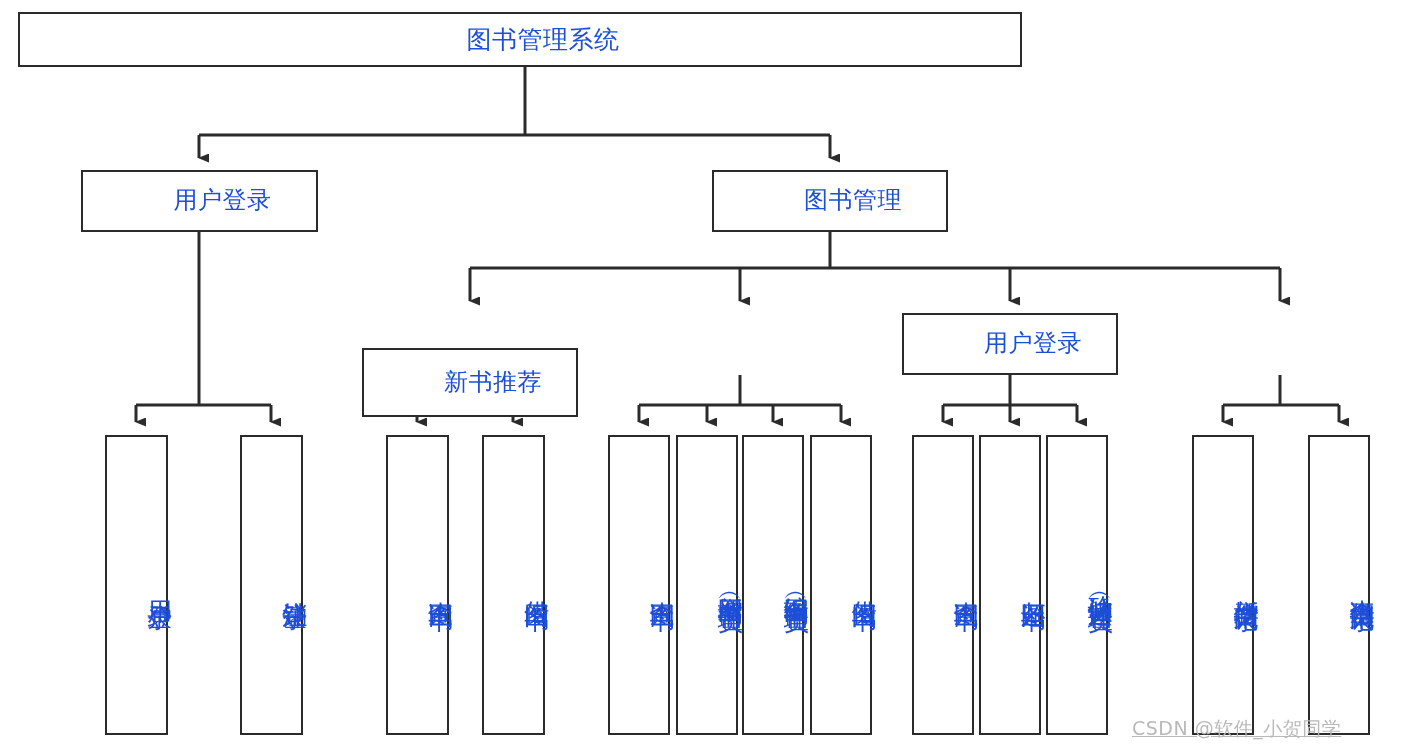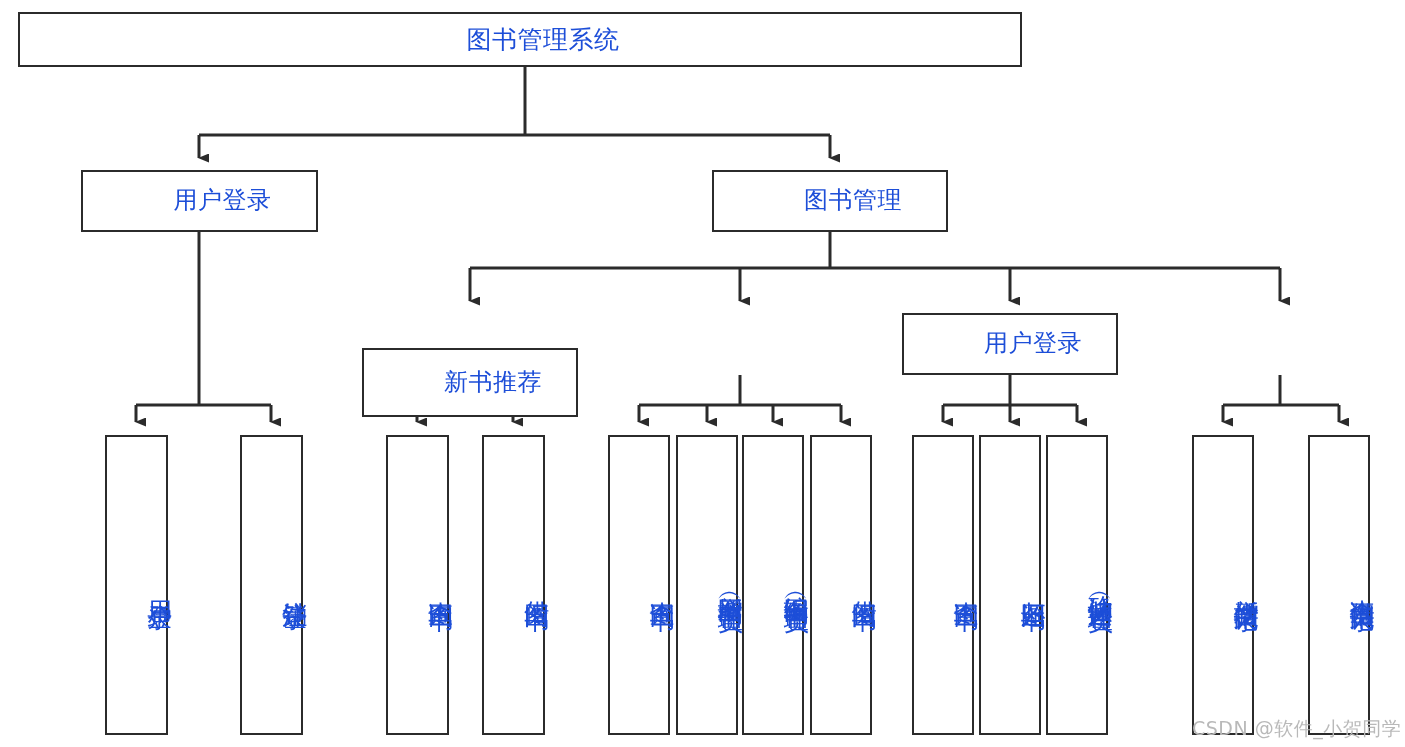--- a/index.html
+++ b/index.html
@@ -194,15 +194,15 @@
   </div>
 
   <div class="node vert" style="left:1192px; top:435px; width:62px; height:300px;">
     <span class="label">新增借阅记录</span>
   </div>
 
   <div class="node vert" style="left:1308px; top:435px; width:62px; height:300px;">
     <span class="label">查询借阅记录</span>
   </div>
 
-  <div class="watermark" style="left:1192px; top:716px;">CSDN @软件_小贺同学</div>
+  <div class="watermark" style="left:1132px; top:716px;text-decoration:underline;">CSDN @软件_小贺同学</div>
 
 </div>
 
 </body></html>

